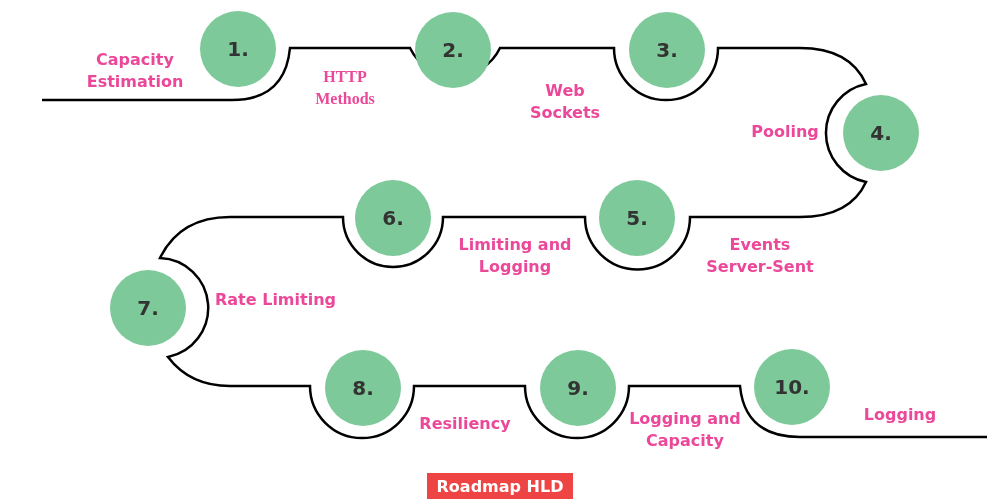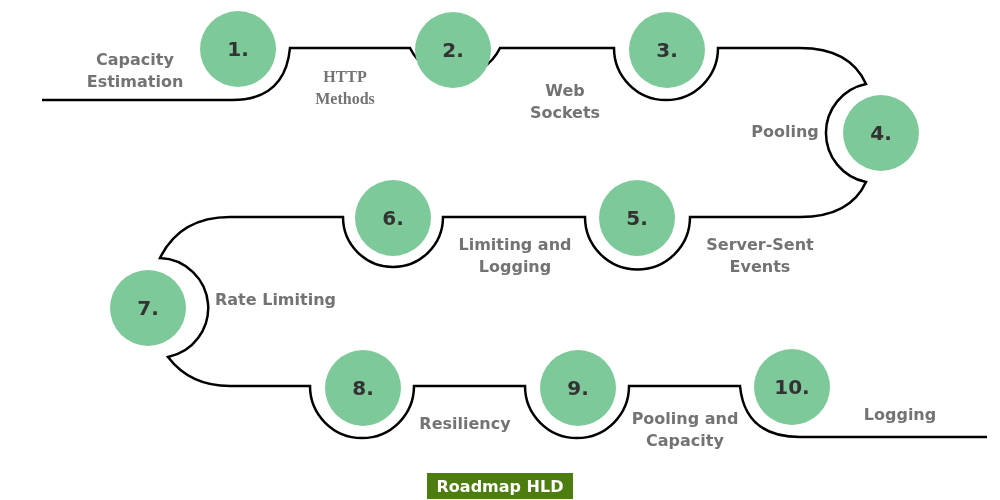--- a/index.html
+++ b/index.html
@@ -1,20 +1,20 @@
 <!DOCTYPE html>
 <html><head>
 <meta charset="utf-8">
 <style>
   html, body { margin: 0; padding: 0; background: #ffffff; }
   body { width: 1000px; height: 500px; position: relative; overflow: hidden; font-family: "DejaVu Sans", sans-serif; }
   svg { position: absolute; left: 0; top: 0; }
-  .label { position: absolute; color: #737373; font-weight: bold; font-size: 16px; text-align: center; line-height: 22px; white-space: nowrap; }
+  .label { position: absolute; color: #ec4899; font-weight: bold; font-size: 16px; text-align: center; line-height: 22px; white-space: nowrap; }
   .circle { position: absolute; width: 76px; height: 76px; border-radius: 50%; background: #7ec99a; display: flex; align-items: center; justify-content: center; font-weight: bold; font-size: 20px; color: #333333; }
-  .banner { position: absolute; left: 427px; top: 473px; width: 146px; height: 26px; background: #4d7c0f; color: #ffffff; font-weight: bold; font-size: 16px; display: flex; align-items: center; justify-content: center; }
+  .banner { position: absolute; left: 427px; top: 473px; width: 146px; height: 26px; background: #ef4444; color: #ffffff; font-weight: bold; font-size: 16px; display: flex; align-items: center; justify-content: center; }
 </style>
 </head>
 <body>
 
 <svg width="1000" height="500">
   <path fill="none" stroke="#000" stroke-width="2.5" d="M42 100 L232 100 Q285 100 290 48 L410 48
        A50 50 0 0 0 500 48 L614 48
        A50 50 0 0 0 718 48 L800 48
        Q850 48 866 84
        A50 50 0 0 0 866 182
@@ -49,34 +49,34 @@
   <div>Methods</div>
 </div>
 <div class="label" style="left:515px;top:80px;width:100px;">
   <div>Web</div>
   <div>Sockets</div>
 </div>
 <div class="label" style="left:735px;top:121px;width:100px;">
   <div>Pooling</div>
 </div>
 <div class="label" style="left:695px;top:234px;width:130px;">
+  <div>Events</div>
   <div>Server-Sent</div>
-  <div>Events</div>
 </div>
 <div class="label" style="left:450px;top:234px;width:130px;">
   <div>Limiting and</div>
   <div>Logging</div>
 </div>
 <div class="label" style="left:208px;top:289px;width:135px;text-align:center;">
   <div>Rate Limiting</div>
 </div>
 <div class="label" style="left:415px;top:413px;width:100px;">
   <div>Resiliency</div>
 </div>
 <div class="label" style="left:625px;top:408px;width:120px;">
-  <div>Pooling and</div>
+  <div>Logging and</div>
   <div>Capacity</div>
 </div>
 <div class="label" style="left:850px;top:404px;width:100px;">
   <div>Logging</div>
 </div>
 
 <div class="banner">Roadmap HLD</div>
 
 </body></html>

